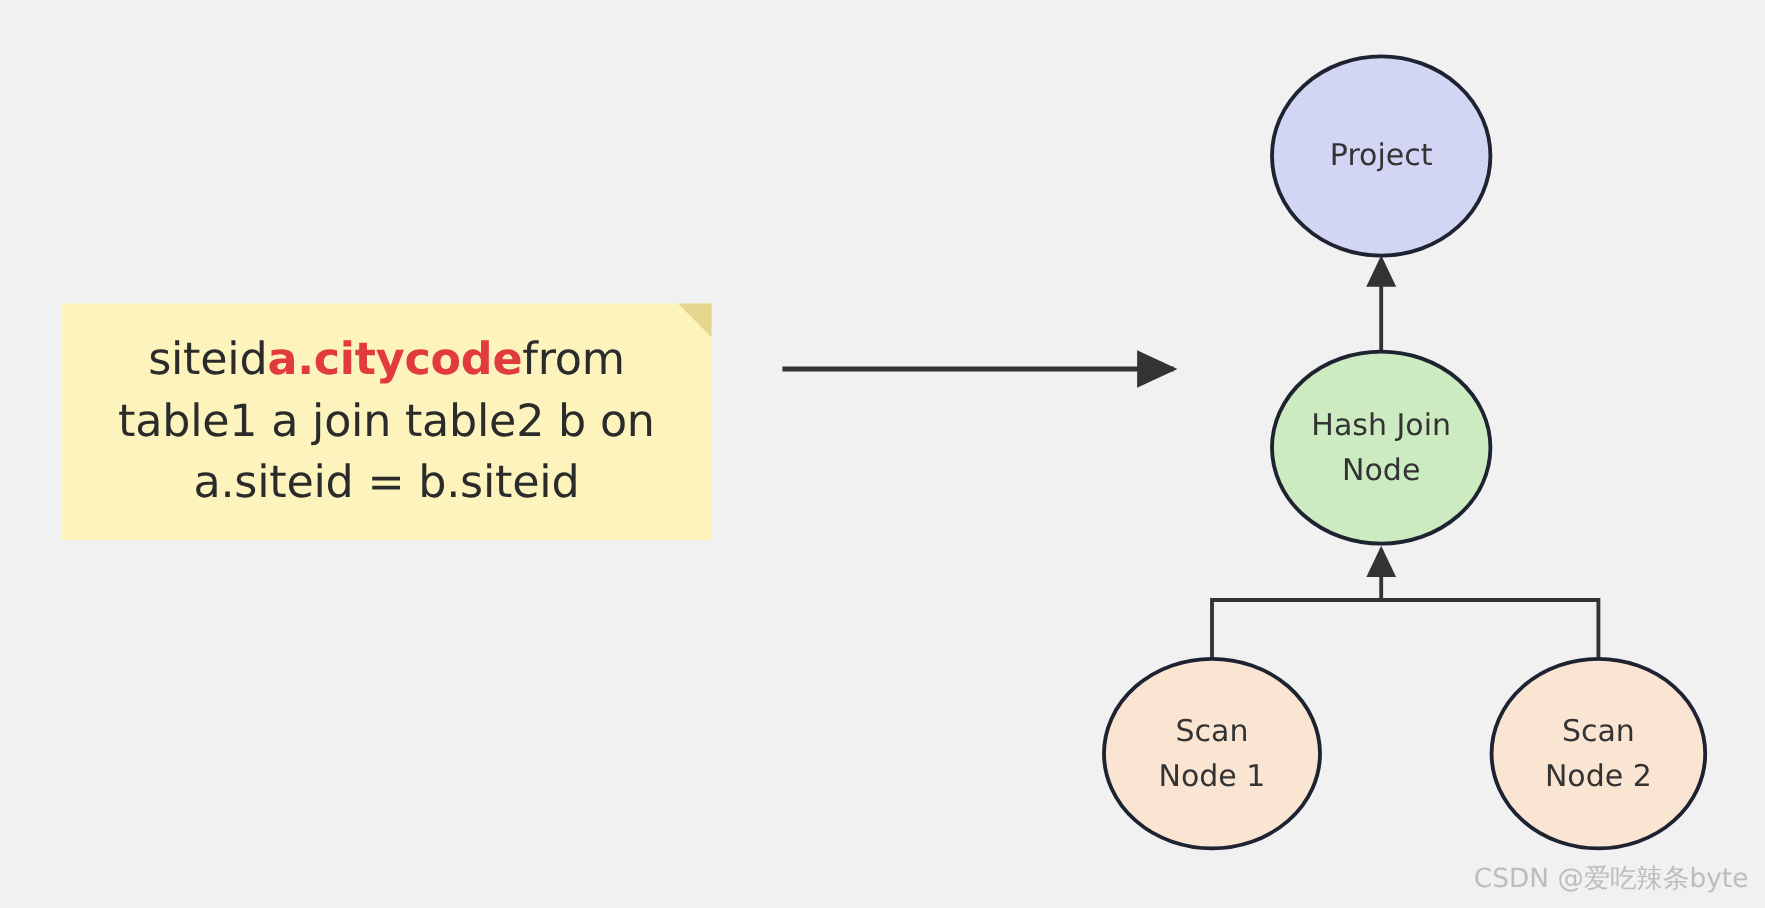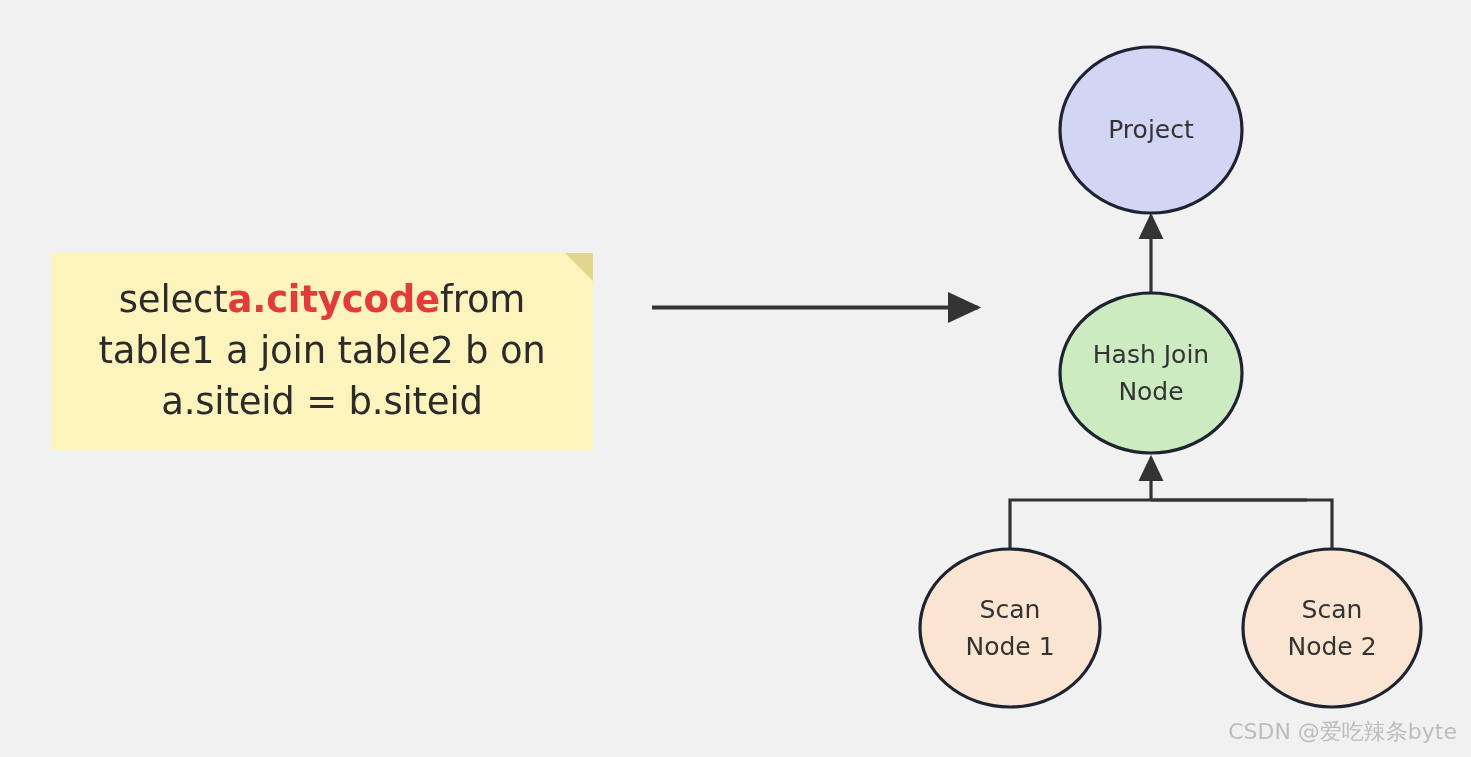--- a/index.html
+++ b/index.html
@@ -103,21 +103,21 @@
     white-space: nowrap;
   }
 </style>
 </head>
 <body>
 
 <div id="canvas">
 
   <div class="sticky-note">
     <div class="note-fold"></div>
-    <div class="note-text"><span>select</span><span class="note-hl">a.citycode</span><span>from table1 a join table2 b on a.siteid = b.siteid</span></div>
+    <div class="note-text"><span>siteid</span><span class="note-hl">a.citycode</span><span>from table1 a join table2 b on a.siteid = b.siteid</span></div>
   </div>
 
   <svg class="flow-arrow" viewBox="0 0 345 44">
     <defs>
       <marker id="arrowFlow" markerWidth="9" markerHeight="9" refX="7.6" refY="4.5" orient="auto" markerUnits="strokeWidth">
         <path d="M0,0.6 L8.4,4.5 L0,8.4 z" fill="#333333"></path>
       </marker>
     </defs>
     <line x1="4" y1="21.5" x2="330" y2="21.5" stroke="#333333" stroke-width="4" marker-end="url(#arrowFlow)"></line>
   </svg>

